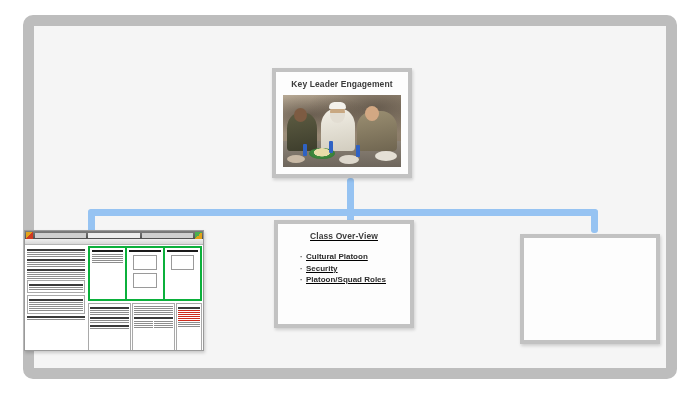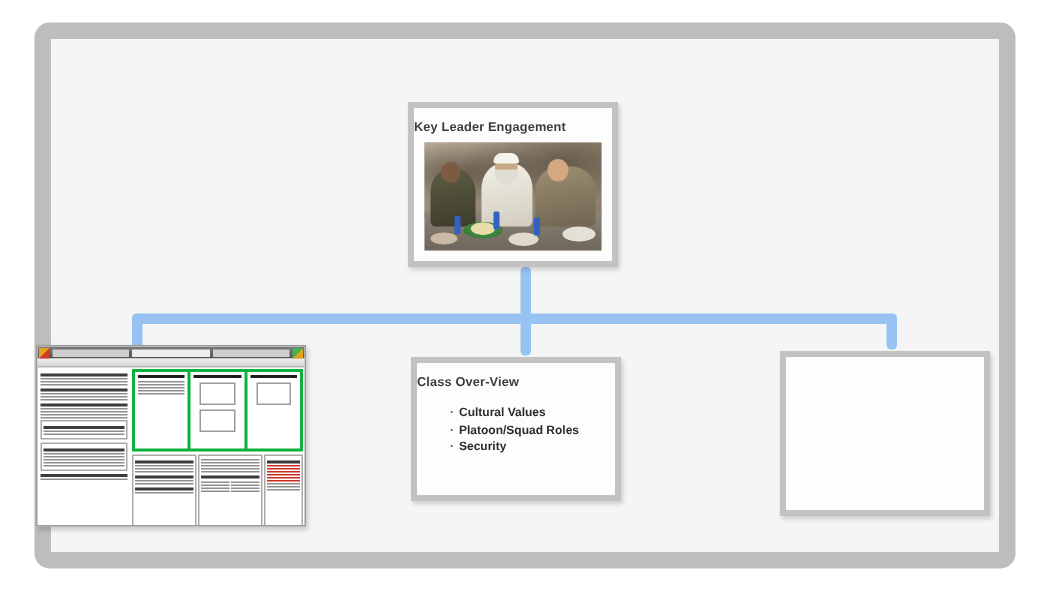--- a/index.html
+++ b/index.html
@@ -48,20 +48,21 @@
   
   .node {
     position: absolute;
     box-sizing: border-box;
     background: #fdfdfd;
     border: 4px solid #c2c2c2;
     box-shadow: 1px 2px 3px rgba(0,0,0,0.16);
   }
 
   .node-title {
+    text-align: center;
     font-size: 8.5px;
     font-weight: bold;
     color: #3c3c3c;
     letter-spacing: .1px;
     margin-top: 7px;
   }
 
   
   #node-kle {
     left: 272px; top: 68px;
@@ -110,22 +111,22 @@
   .ph-dish-w2 { left:92px; bottom:6px; width:22px; height:10px; background:#e5e0d5; }
   .ph-dish-w3 { left:4px;  bottom:4px; width:18px; height:8px;  background:#c9b9a5; }
   .ph-bottle { position:absolute; width:4px; height:12px; border-radius:1px;
            background:#2f62c4; }
   .ph-b1 { left:20px; bottom:11px; }
   .ph-b2 { left:73px; bottom:10px; }
   .ph-b3 { left:46px; bottom:14px; }
 
   
   #node-overview {
-    left: 274px; top: 238px;
-    width: 140px; height: 96px;
+    left: 274px; top: 220px;
+    width: 140px; height: 108px; text-decoration: underline;
   }
   .bullet-list {
     margin: 10px 0 0 22px;
     padding: 0;
     list-style: none;
   }
   .bullet-list li {
     font-size: 8px;
     font-weight: bold;
     color: #2b2b2b;
@@ -379,23 +380,23 @@
             <div class="tline"></div>
           </div>
         </div>
       </div>
     </div>
   </div>
 
   <div class="node" id="node-overview">
     <div class="node-title">Class Over-View</div>
     <ul class="bullet-list">
-      <li>Cultural Values</li>
+      <li>Cultural Platoon</li>
+      <li>Security</li>
       <li>Platoon/Squad Roles</li>
-      <li>Security</li>
     </ul>
   </div>
 
   <div class="node" id="node-empty">
     <div class="node-title"></div>
   </div>
 
 </div>
 
 </body></html>

